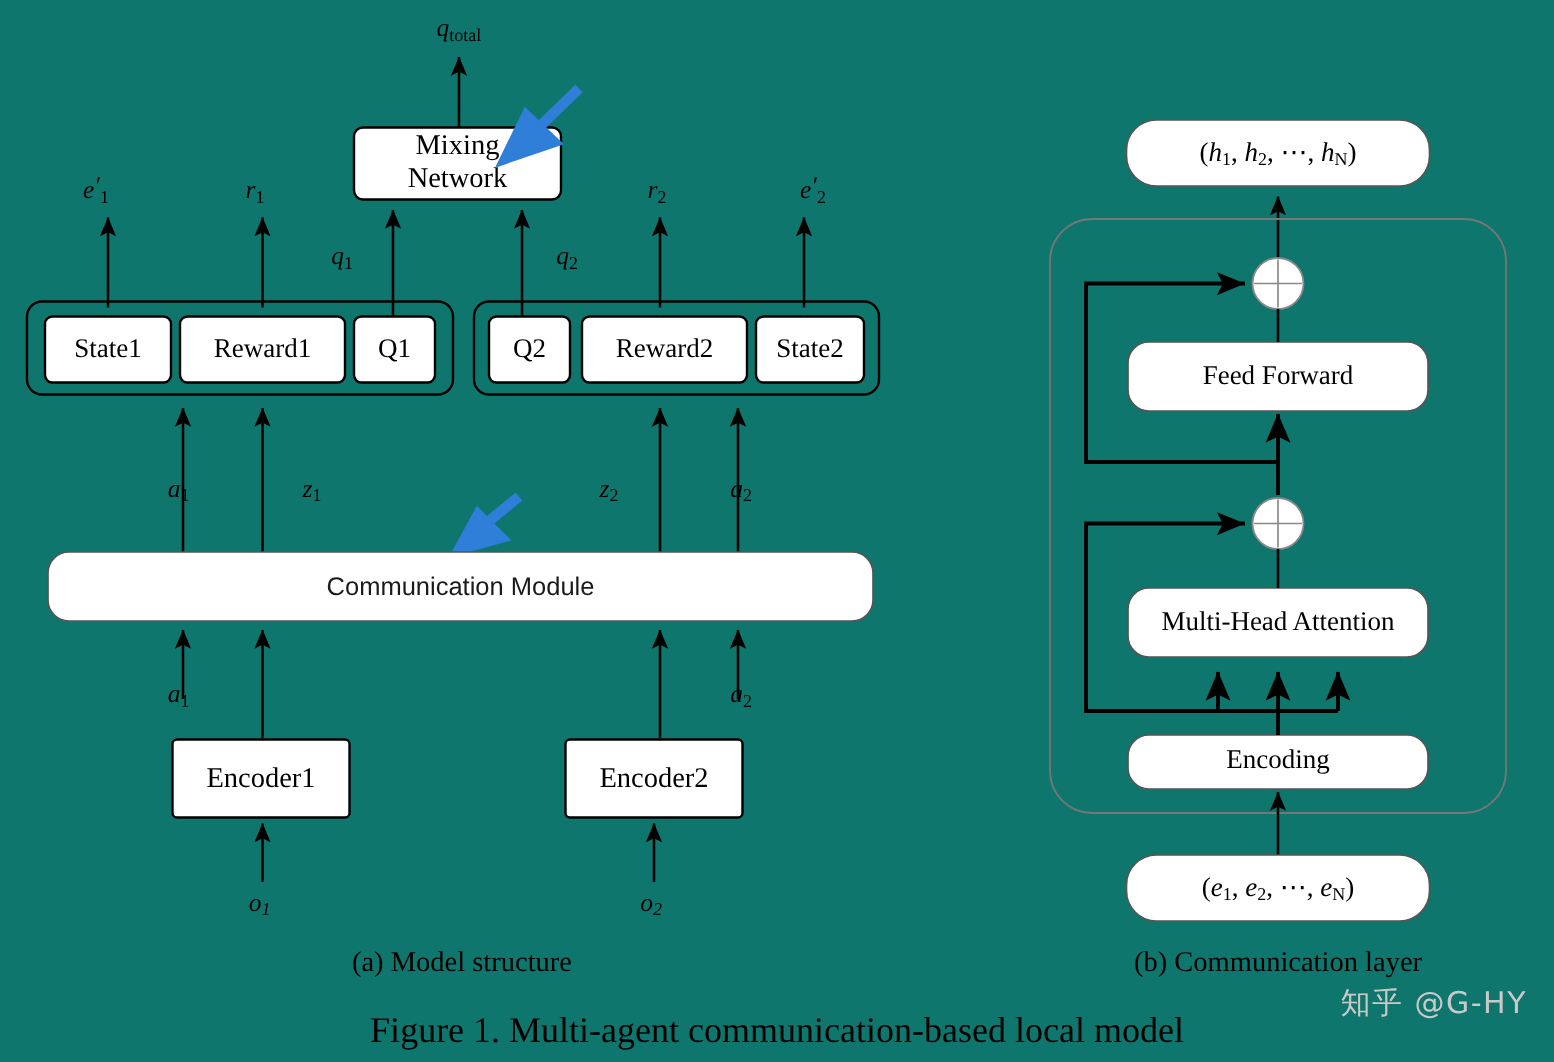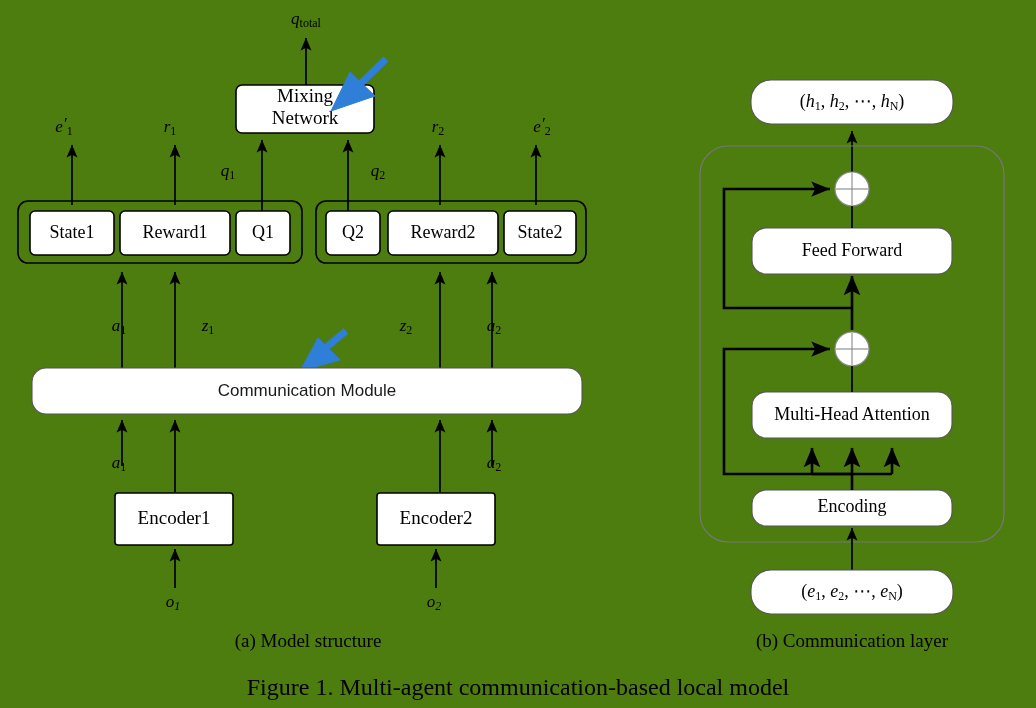--- a/index.html
+++ b/index.html
@@ -7,21 +7,21 @@
     padding: 0;
     background: #ffffff;
   }
   body {
     font-family: "Liberation Serif", "DejaVu Serif", serif;
   }
   #figure-root {
     position: relative;
     width: 1036px;
     height: 708px;
-    background: #4d7c0f;
+    background: #0f766e;
     overflow: hidden;
   }
   svg#diagram {
     position: absolute;
     top: 0; left: 0;
     width: 1036px;
     height: 708px;
   }
   .box-rect {
     fill: #ffffff;
@@ -277,14 +277,15 @@
     <line class="flow-line" x1="852" y1="570" x2="852" y2="528" marker-end="url(#arrowhead)"></line>
 
     <rect class="box-rect-soft" x="751" y="570" width="202" height="44" rx="20" ry="20"></rect>
     <text class="t-box-sm" x="852" y="593"><tspan>(</tspan><tspan font-style="italic">e</tspan><tspan class="t-sub" dy="4">1</tspan><tspan dy="-4">, </tspan><tspan font-style="italic">e</tspan><tspan class="t-sub" dy="4">2</tspan><tspan dy="-4">, ⋯, </tspan><tspan font-style="italic">e</tspan><tspan class="t-sub" dy="4">N</tspan><tspan dy="-4">)</tspan></text>
 
     <text class="t-caption" x="852" y="643">(b) Communication layer</text>
 
     <text class="t-figcap" x="518" y="689">Figure 1.   Multi-agent communication-based local model</text>
   </svg>
 
+  <div class="watermark">知乎 @G-HY</div>
 
 </div>
 
 </body></html>

